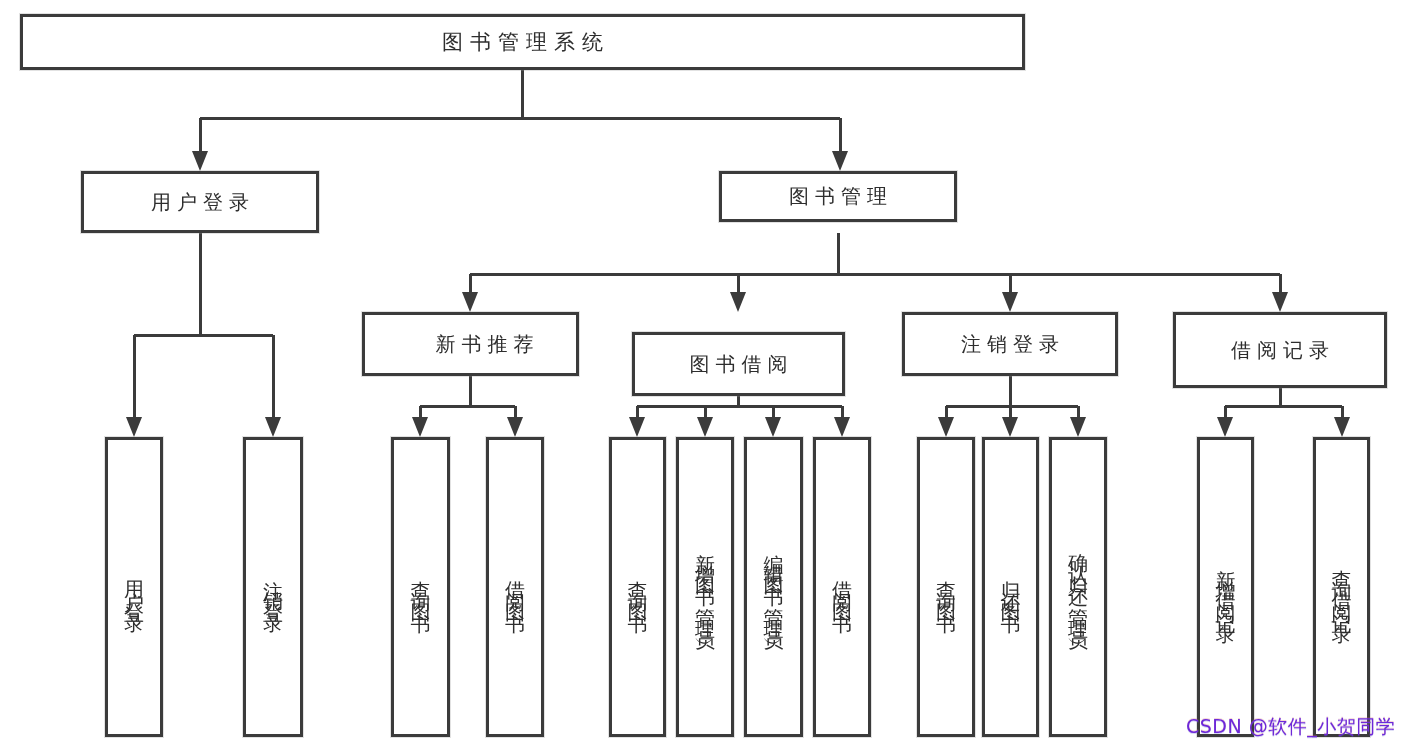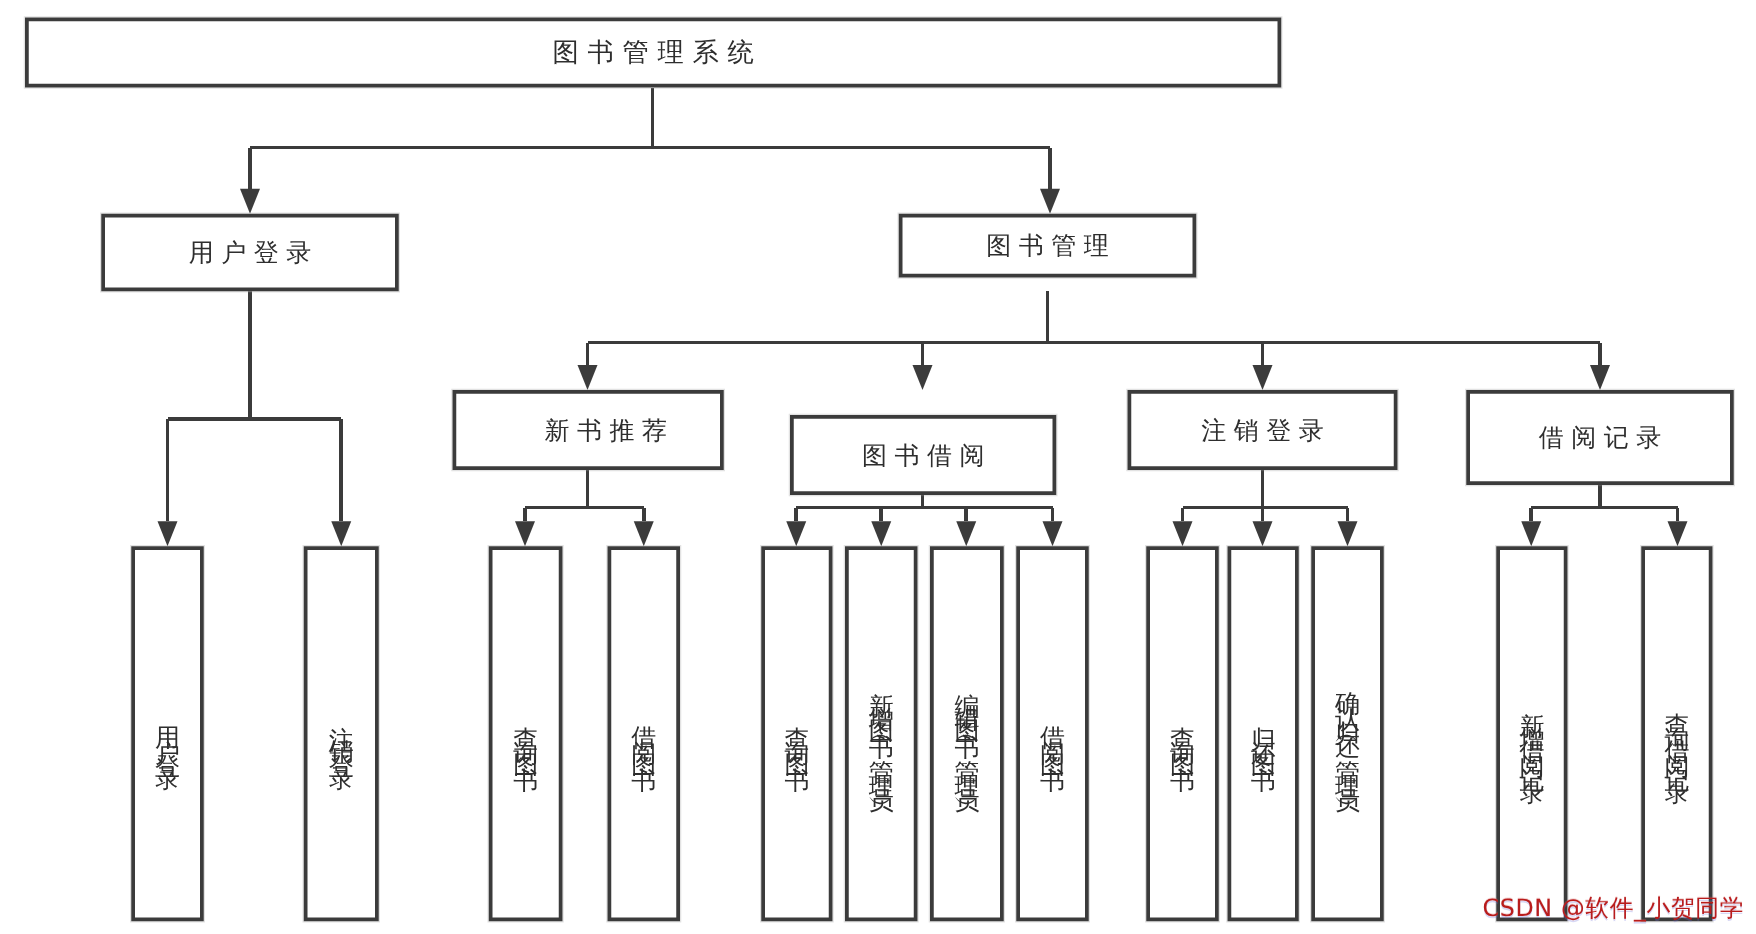--- a/index.html
+++ b/index.html
@@ -40,21 +40,21 @@
     color: #2e2e2e;
     white-space: nowrap;
   }
   #watermark {
     position: absolute;
     left: 1186px;
     top: 714px;
     width: 219px;
     font-size: 19px;
     letter-spacing: 0.5px;
-    color: #b91c1c;
+    color: #6d28d9;
     text-shadow: 0 -1px 0 rgba(214,110,110,0.28), 0 1px 0 rgba(110,110,214,0.28);
     white-space: nowrap;
     z-index: 5;
   }
   .line { stroke: #3b3b3b; stroke-width: 3; fill: none; shape-rendering: crispEdges; }
   .arrow { fill: #3b3b3b; stroke: none; }
 </style>
 </head>
 <body>
 

